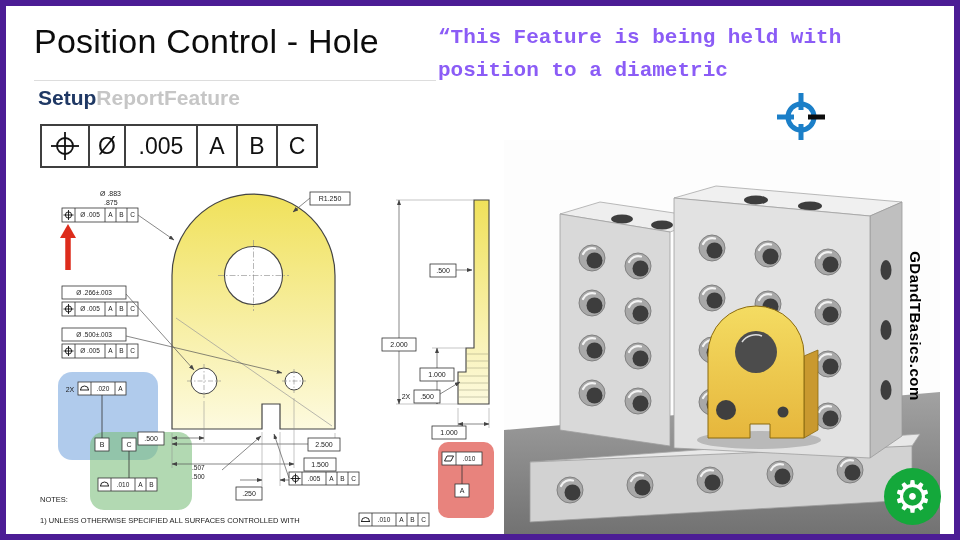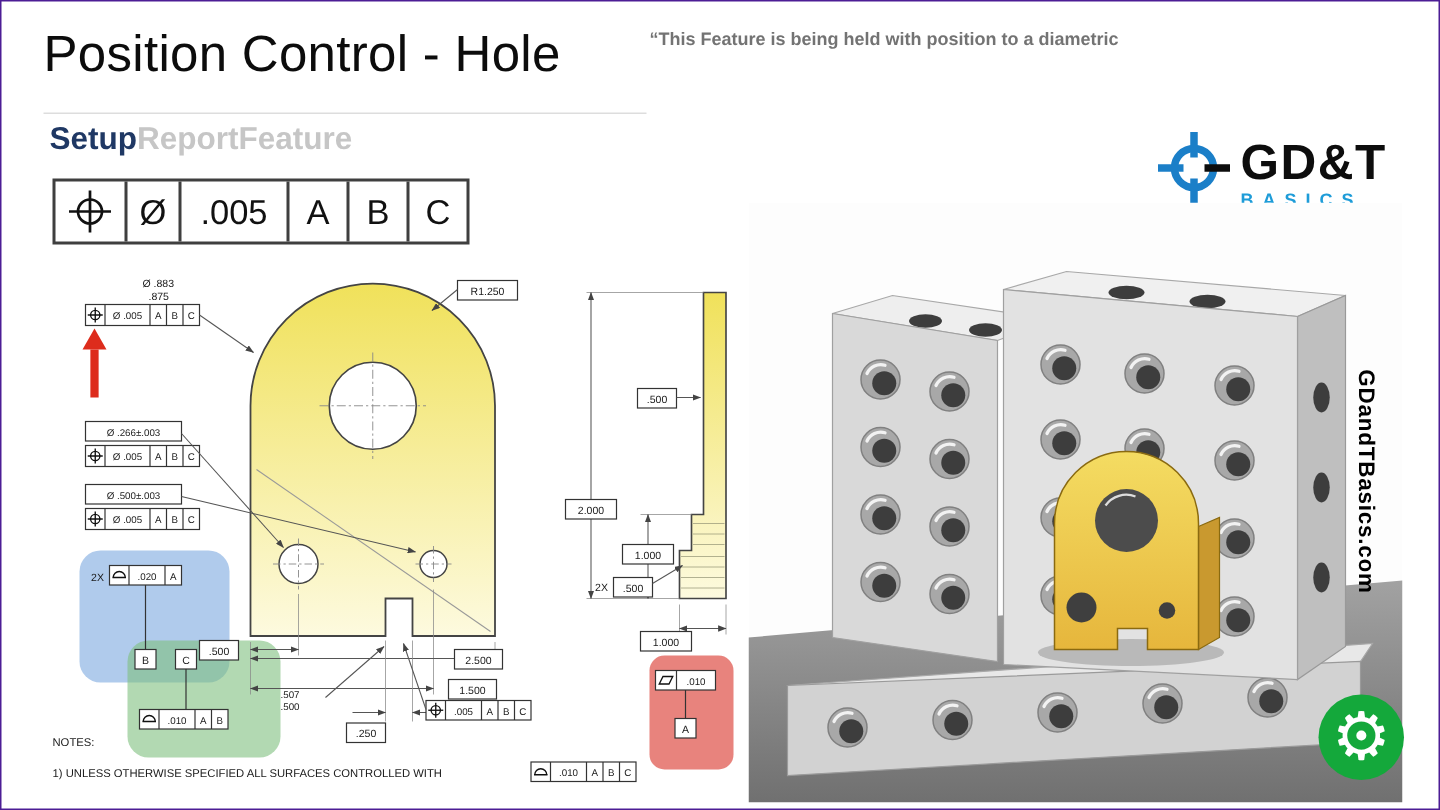--- a/index.html
+++ b/index.html
@@ -1,21 +1,21 @@
 <!DOCTYPE html>
 <html><head>
 <meta charset="utf-8">
 <style>
   html,body{margin:0;padding:0;background:#666;}
-  .slide{position:relative;width:960px;height:540px;background:#fff;border:1px solid #4c1d95;
+  .slide{position:relative;width:960px;height:540px;background:#fff;border:6px solid #4c1d95;
          box-sizing:border-box;overflow:hidden;font-family:"Liberation Sans",sans-serif;}
   .title{position:absolute;left:28px;top:16px;font-size:34px;color:#0c0c0c;letter-spacing:.2px;}
   .title-underline{position:absolute;left:28px;top:74px;width:402px;height:1px;background:#ddd;}
-  .quote{position:absolute;left:432px;top:16px;width:486px;font-size:12px;font-weight:bold;
-         color:#737373;line-height:1.55;}
+  .quote{position:absolute;left:432px;top:16px;width:486px;font-size:21px;font-weight:bold;
+         color:#8b5cf6;line-height:1.55;font-family:Liberation Mono, monospace;}
   .tabs{position:absolute;left:32px;top:80px;display:flex;font-size:21px;font-weight:bold;}
   .tab{cursor:pointer;color:#C6C6C6;}
   .tab.active{color:#1F3864;}
   .fcf{position:absolute;left:34px;top:118px;display:flex;border:2px solid #3f3f3f;background:#fff;
        height:40px;align-items:stretch;font-size:23px;color:#111;}
   .fcf-cell{display:flex;align-items:center;justify-content:center;border-right:2px solid #3f3f3f;}
   .fcf-cell:last-child{border-right:none;}
   .fcf-sym{width:46px;} .fcf-dia{width:34px;} .fcf-tol{width:70px;} .fcf-dat{width:38px;}
   .logo{position:absolute;left:768px;top:84px;display:flex;align-items:center;gap:4px;}
   .logo-text{display:flex;flex-direction:column;line-height:1;}
@@ -44,24 +44,20 @@
   <div class="logo">
     <span>
       <svg width="54" height="54" viewBox="-27 -27 54 54">
         <circle r="13" fill="none" stroke="#1B7FC8" stroke-width="5"></circle>
         <line x1="0" y1="-24" x2="0" y2="-7" stroke="#1B7FC8" stroke-width="5"></line>
         <line x1="0" y1="7" x2="0" y2="24" stroke="#1B7FC8" stroke-width="5"></line>
         <line x1="-24" y1="0" x2="-7" y2="0" stroke="#1B7FC8" stroke-width="5"></line>
         <line x1="7" y1="0" x2="24" y2="0" stroke="#0d0d0d" stroke-width="5"></line>
       </svg>
     </span>
-    <div class="logo-text">
-      <span class="logo-brand">GD&amp;T</span>
-      <span class="logo-sub">BASICS</span>
-    </div>
   </div>
 
   <div class="tabs">
     <div class="tab active">Setup</div>
     <div class="tab">Report</div>
     <div class="tab">Feature</div>
   </div>
 
   <div class="fcf">
     <div class="fcf-cell fcf-sym">

